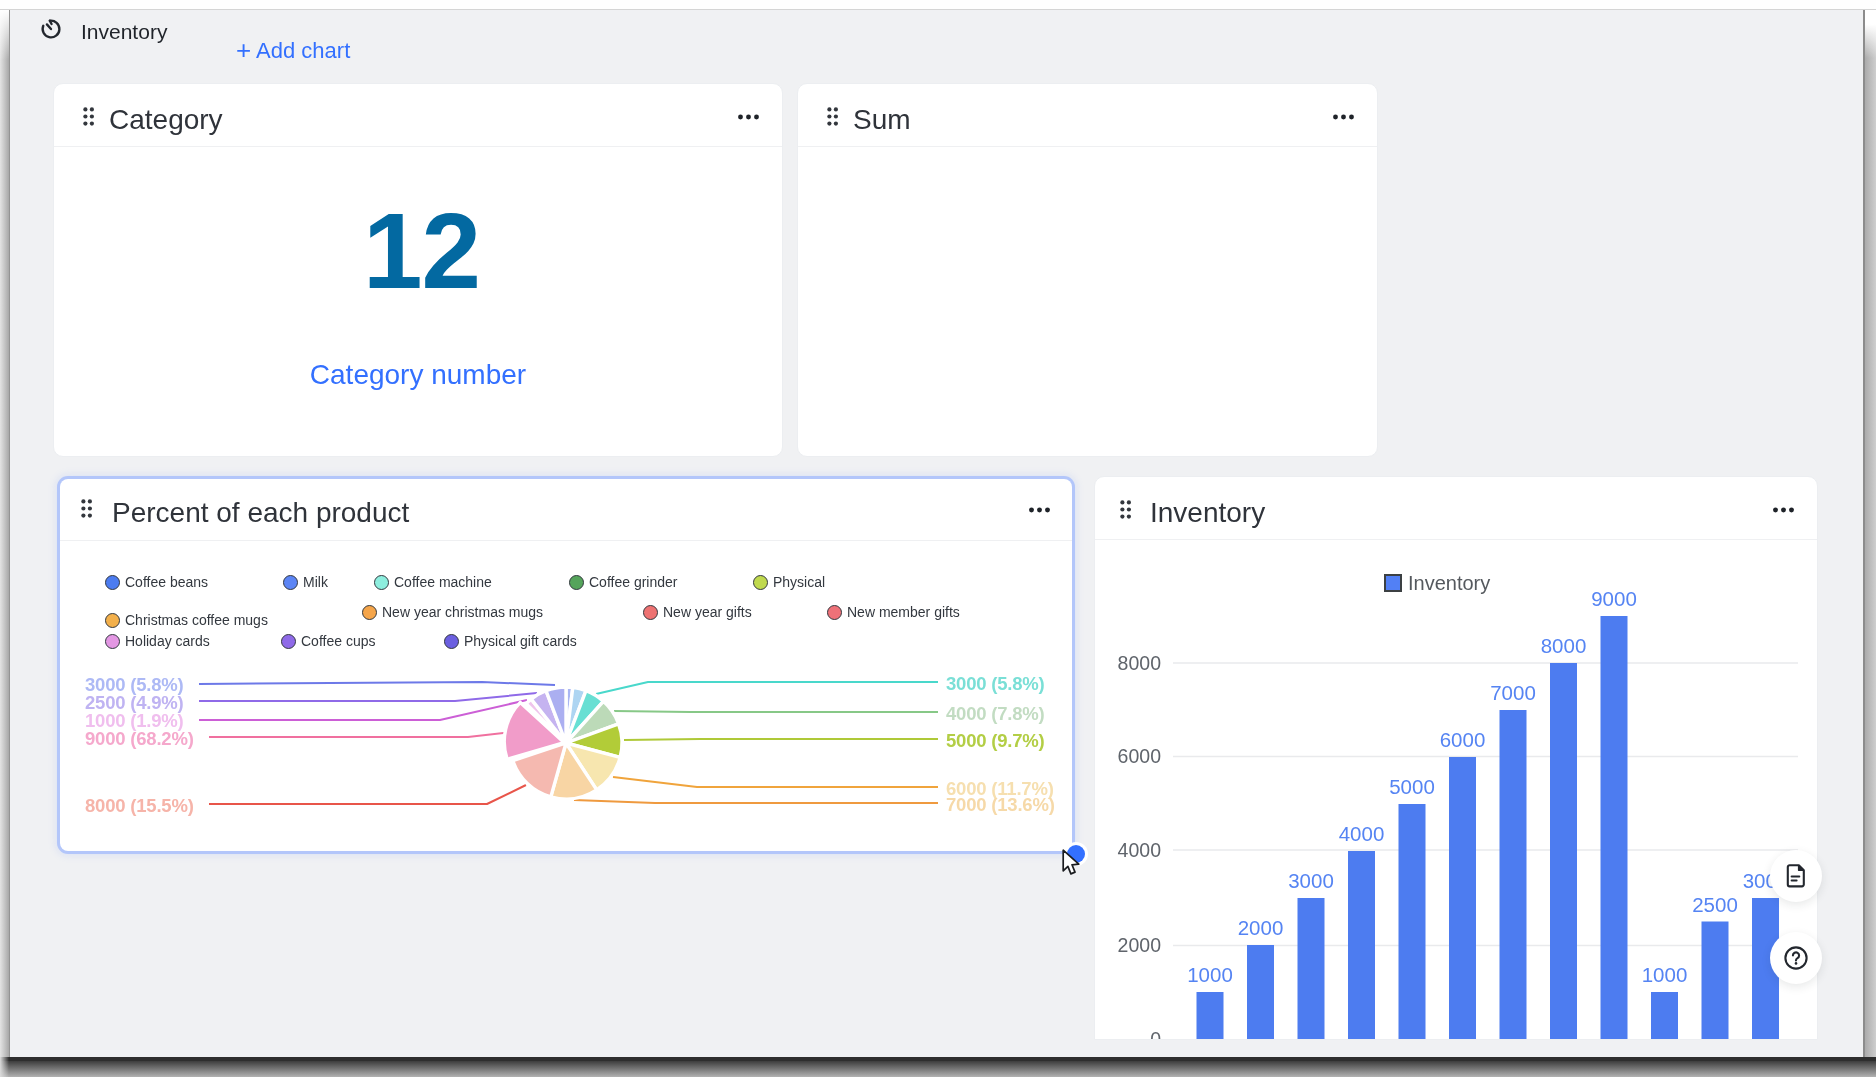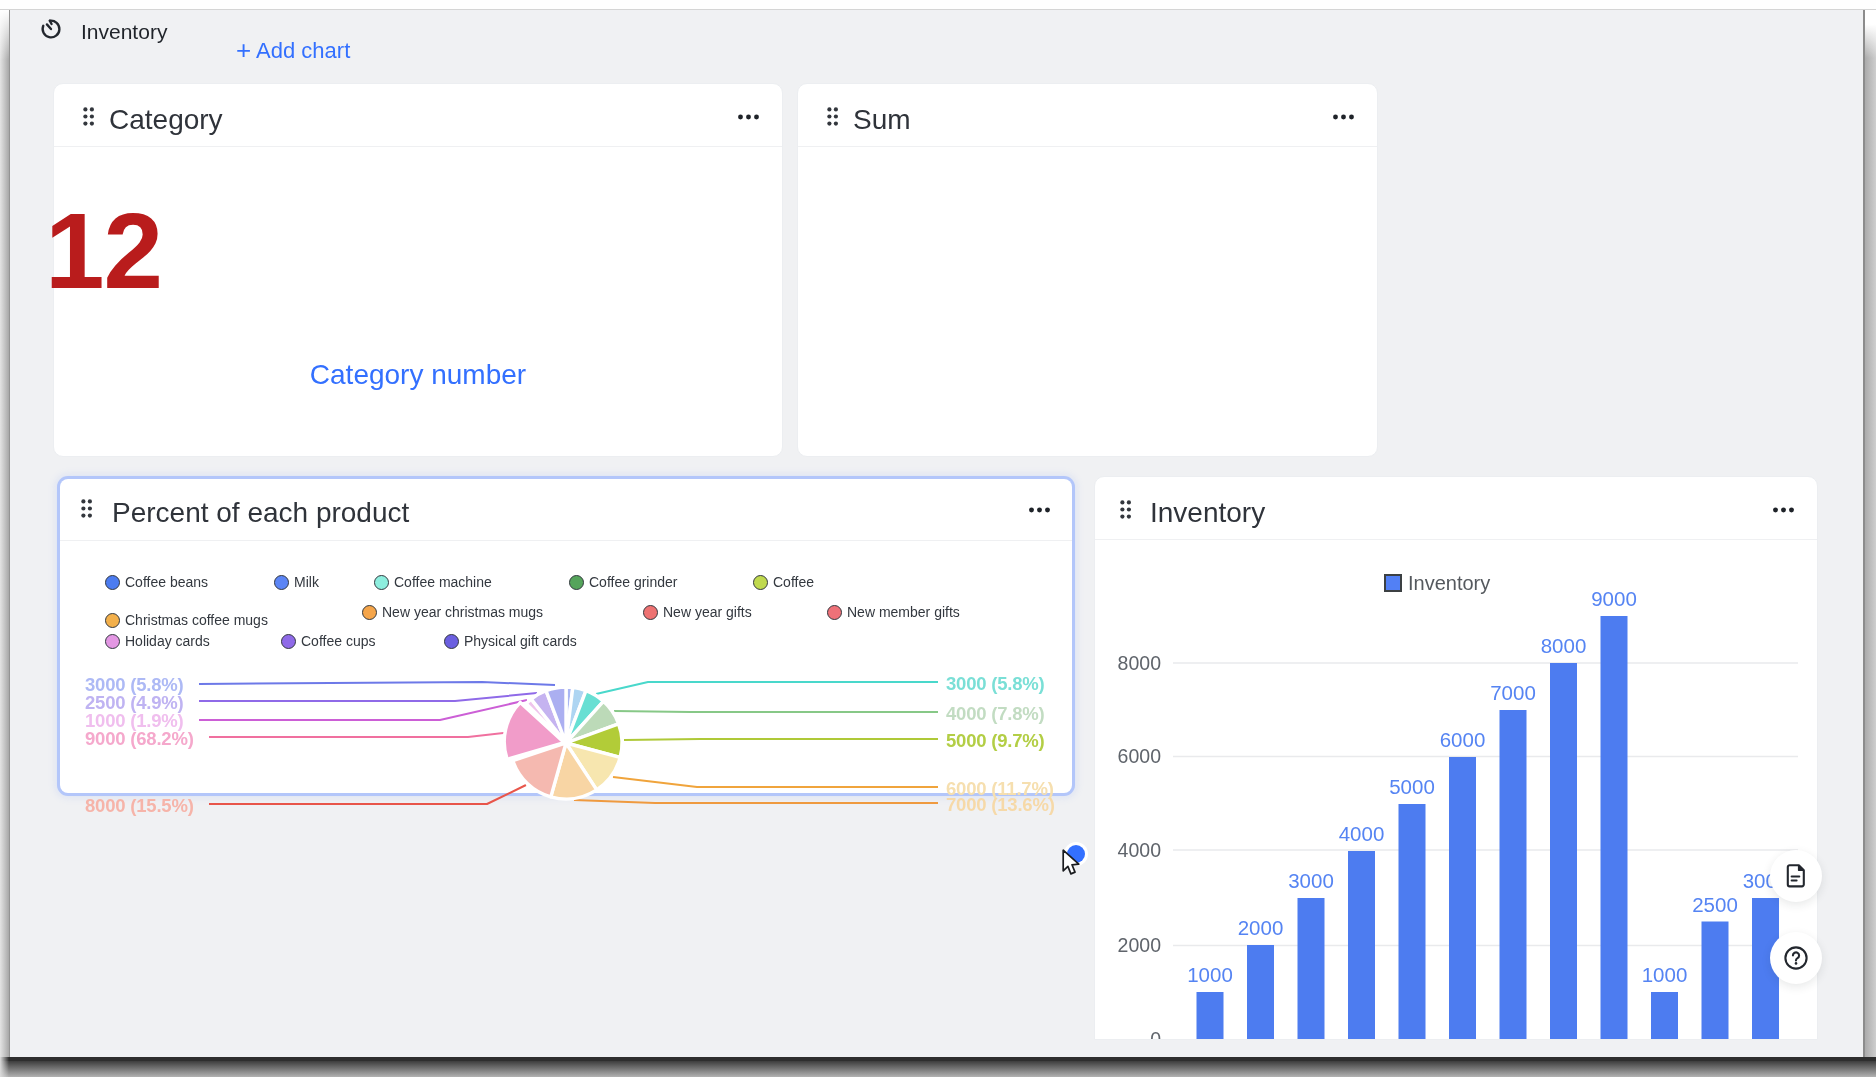--- a/index.html
+++ b/index.html
@@ -7,21 +7,21 @@
     font-family:"Liberation Sans", sans-serif; }
   #win { position:absolute; left:10px; top:10px; width:1853px; height:1047px;
     background:#f0f1f3; }
   .fr { position:absolute; }
   .abs { position:absolute; }
   .card { position:absolute; background:#fff; border:1px solid #eceef1; border-radius:10px; }
   .chead { position:absolute; left:0; right:0; top:0; height:63px; border-bottom:1px solid #eff0f2; }
   .ctitle { position:absolute; left:55px; top:20px; font-size:28px; color:#2f333a; font-weight:400; letter-spacing:0;}
   .dots { position:absolute; left:29px; top:23px; }
   .menu  { position:absolute; top:110.5px; }
-  .bigv { position:absolute; left:0; right:0; text-align:left; color:#b91c1c; font-weight:700;
+  .bigv { position:absolute; left:16px; right:0; text-align:center; color:#0369a1; font-weight:700;
      font-size:107px; letter-spacing:-1px;}
   .bigl { position:absolute; left:0; right:0; text-align:center; color:#3370ff; font-size:28px; }
   .leg { position:absolute; display:flex; align-items:center; height:20px; }
   .leg i { width:15px; height:15px; border-radius:50%; border:1.8px solid #33383f; margin-right:5px; flex:none;}
   .leg span { font-size:14px; color:#33383f; white-space:nowrap; }
   .plab { position:absolute; font-size:18.5px; font-weight:700; letter-spacing:-0.2px; white-space:nowrap; }
 </style>
 </head>
 <body>
 
@@ -87,21 +87,21 @@
       <svg class="menu" style="right:23px;top:28px" width="21" height="10" viewBox="0 0 21 10">
           <g fill="#1f2329">
             <circle cx="2.5" cy="5" r="2.45"></circle>
             <circle cx="10.5" cy="5" r="2.45"></circle>
             <circle cx="18.5" cy="5" r="2.45"></circle>
           </g>
         </svg>
     </div>
   </div>
 
-  <div class="card" id="piecard" style="left:50px;top:469px;width:1012px;height:314px;border:none;
+  <div class="card" id="piecard" style="left:50px;top:469px;width:1012px;height:372px;border:none;
        box-shadow:0 0 0 3px #b3c6fa, 0 0 7px 5px rgba(130,160,250,.16); border-radius:8px;">
     <div class="chead" style="height:62px;">
       <svg class="dots" style="left:21px;top:20px;" width="11" height="19" viewBox="0 0 11 19">
         <g fill="#33373d">
             <circle cx="2.4" cy="2.4" r="2.1"></circle>
             <circle cx="8.9" cy="2.4" r="2.1"></circle>
         <circle cx="2.4" cy="9.5" r="2.1"></circle>
             <circle cx="8.9" cy="9.5" r="2.1"></circle>
         <circle cx="2.4" cy="16.6" r="2.1"></circle>
             <circle cx="8.9" cy="16.6" r="2.1"></circle>
@@ -114,35 +114,35 @@
             <circle cx="10.5" cy="5" r="2.45"></circle>
             <circle cx="18.5" cy="5" r="2.45"></circle>
           </g>
         </svg>
     </div>
 
     <div class="leg" style="left:45px;top:93px;">
         <i style="background:#4C7CF0"></i>
         <span>Coffee beans</span>
       </div>
-    <div class="leg" style="left:214px;top:93px;text-align:center;">
+    <div class="leg" style="left:223px;top:93px;text-align:center;">
         <i style="background:#5C85F5"></i>
         <span>Milk</span>
       </div>
     <div class="leg" style="left:314px;top:93px;">
         <i style="background:#8DEEDE"></i>
         <span>Coffee machine</span>
       </div>
     <div class="leg" style="left:509px;top:93px;">
         <i style="background:#55A45B"></i>
         <span>Coffee grinder</span>
       </div>
     <div class="leg" style="left:693px;top:93px;">
         <i style="background:#C0D94E"></i>
-        <span>Coffee</span>
+        <span>Physical</span>
       </div>
     <div class="leg" style="left:45px;top:131px;">
         <i style="background:#F3B04B"></i>
         <span>Christmas coffee mugs</span>
       </div>
     <div class="leg" style="left:302px;top:123px;">
         <i style="background:#F5A54A"></i>
         <span>New year christmas mugs</span>
       </div>
     <div class="leg" style="left:583px;top:123px;">

